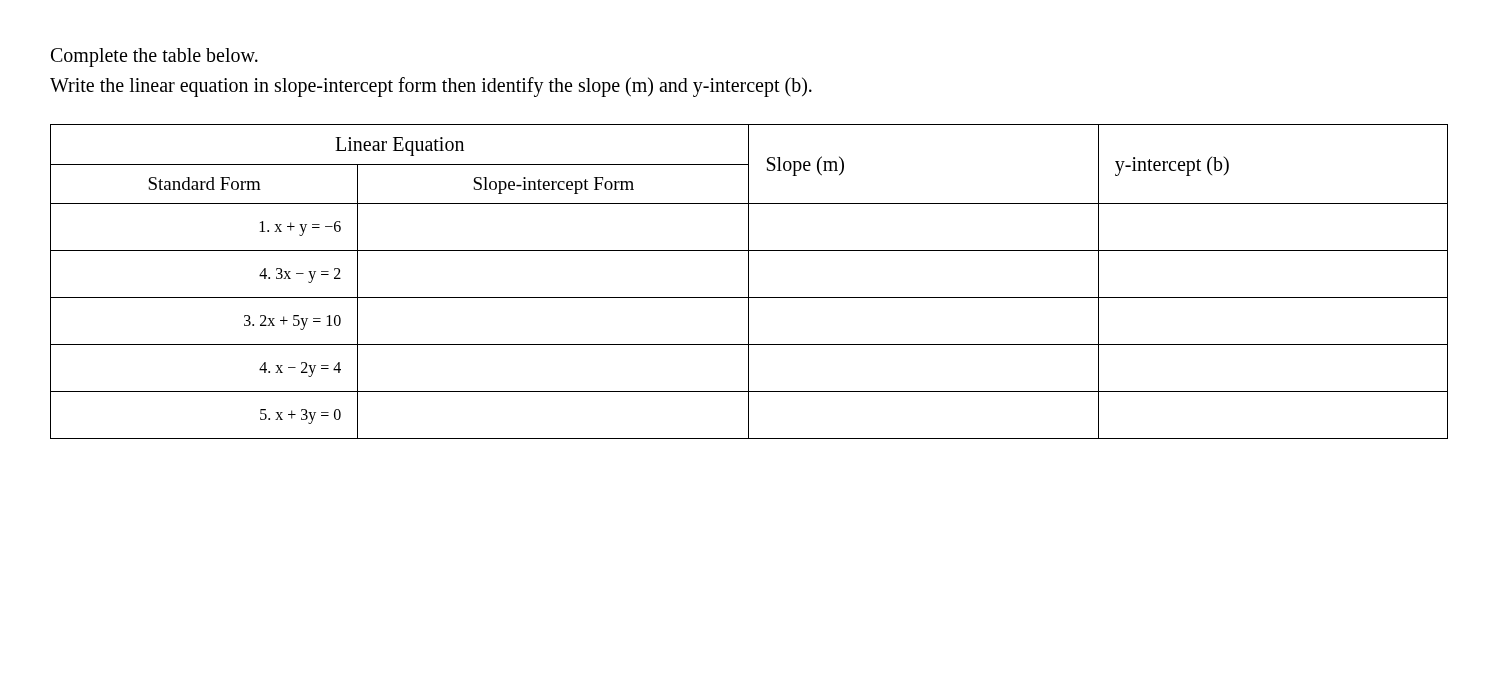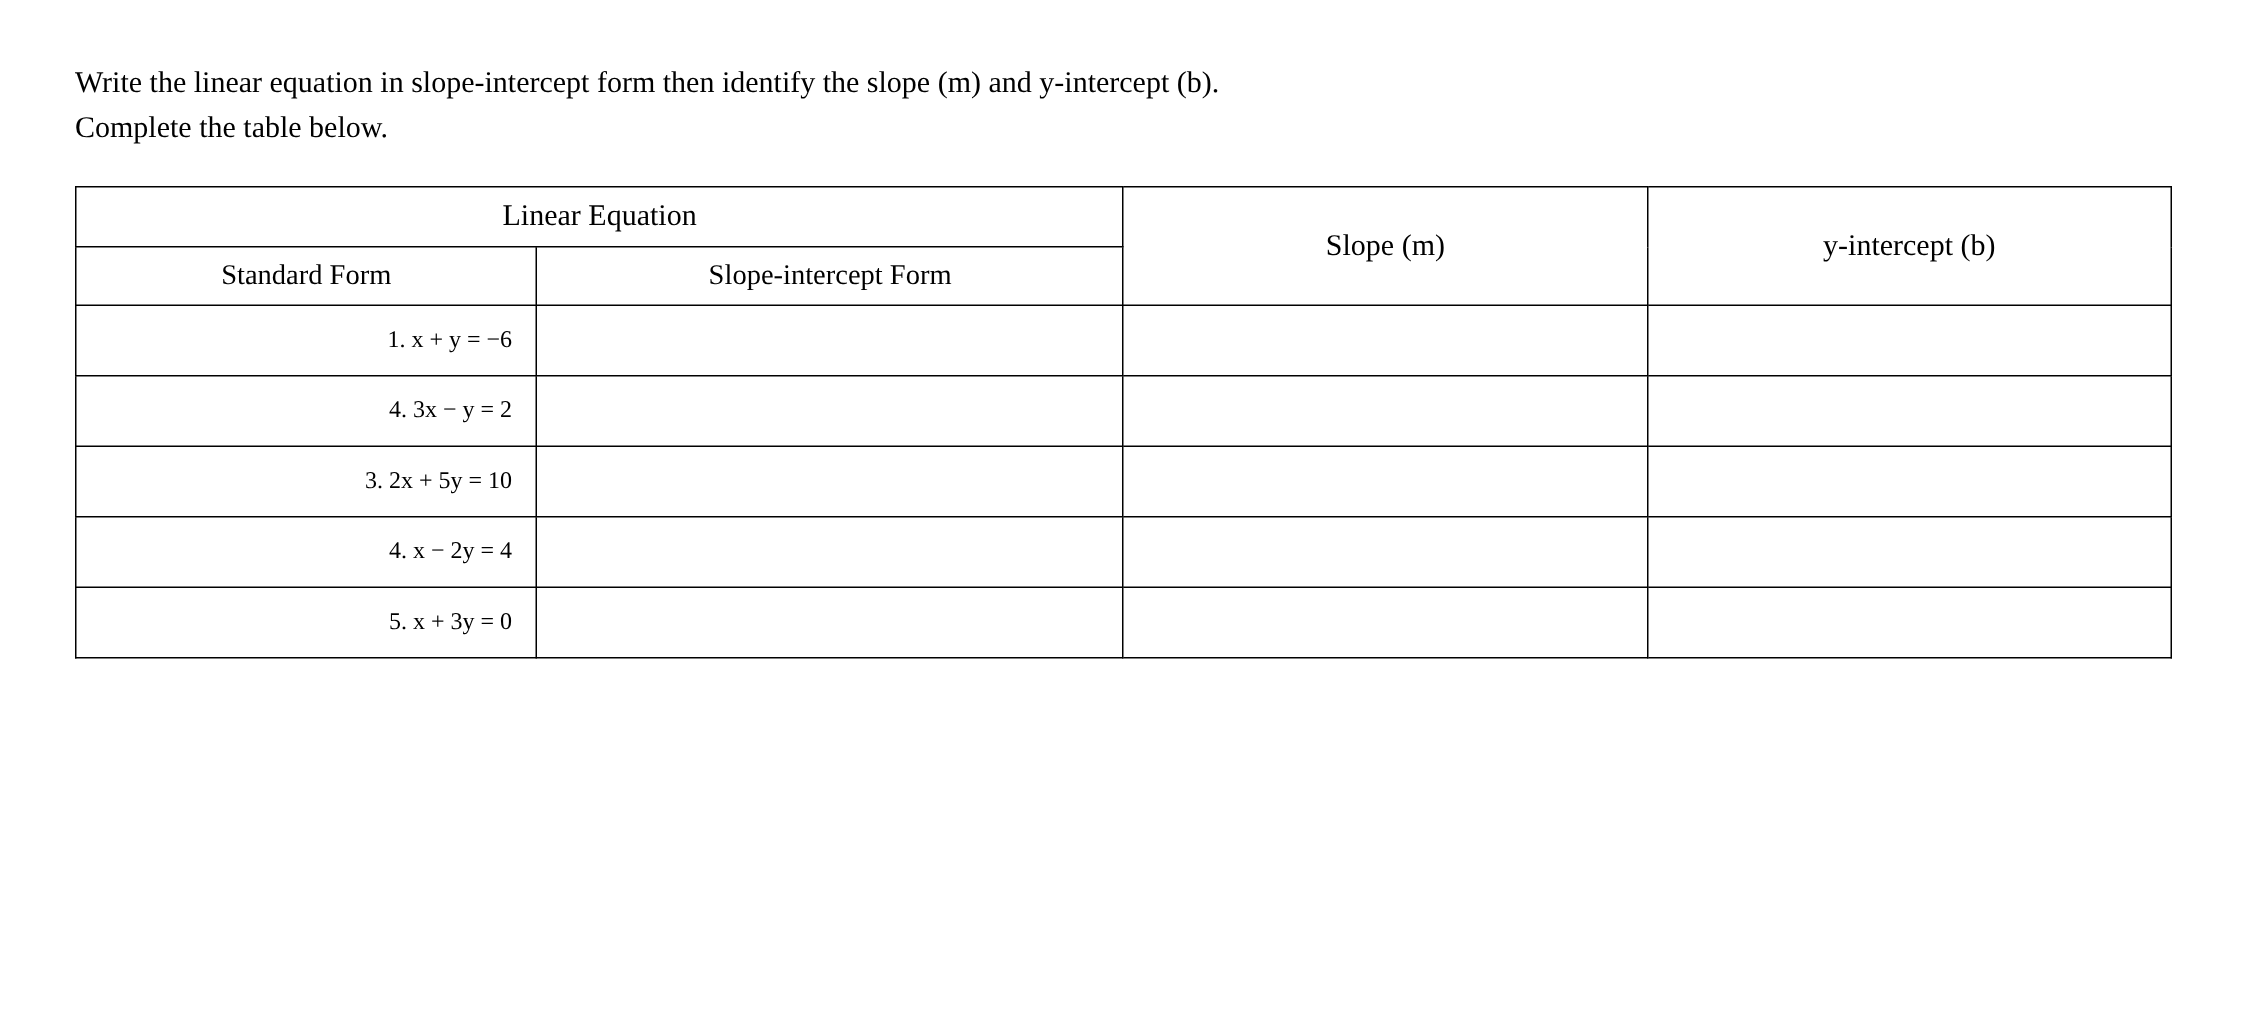--- a/index.html
+++ b/index.html
@@ -32,21 +32,20 @@
       width: 100%;
       max-width: 1400px;
       font-family: Liberation Serif, serif;
     }
 
     table, th, td {
       border: 1.5px solid #000000;
     }
 
     .header-top td {
-      text-align: center;
       font-size: 20px;
       padding: 8px 16px;
       font-weight: normal;
     }
 
     .header-top .linear-eq-header {
       text-align: center;
     }
 
     .header-sub td {
@@ -65,22 +64,22 @@
 
     .col-standard { width: 22%; }
     .col-slope-intercept { width: 28%; }
     .col-slope { width: 25%; }
     .col-yintercept { width: 25%; }
   </style>
 </head>
 <body>
 
 <div class="instructions">
+  <p>Complete the table below.</p>
   <p>Write the linear equation in slope-intercept form then identify the slope (m) and y-intercept (b).</p>
-  <p>Complete the table below.</p>
 </div>
 
 <table>
   <colgroup>
     <col class="col-standard">
     <col class="col-slope-intercept">
     <col class="col-slope">
     <col class="col-yintercept">
   </colgroup>
   <tbody>

